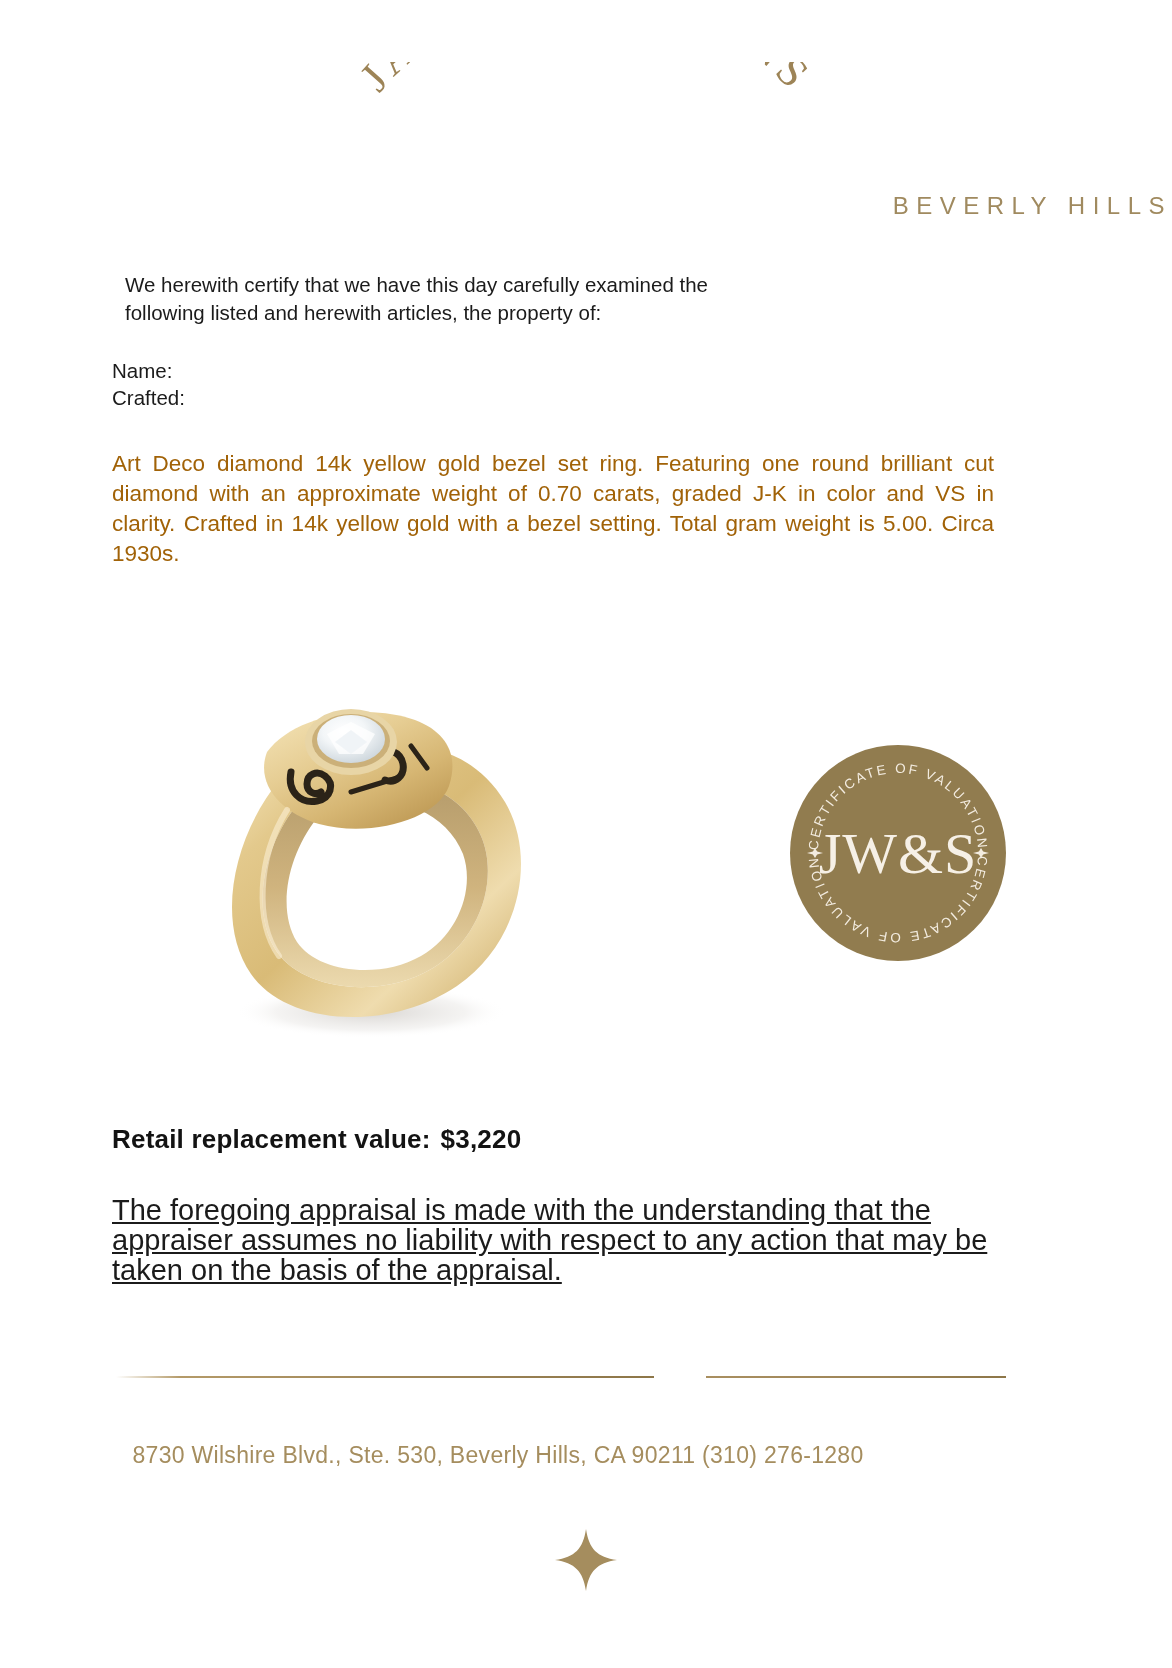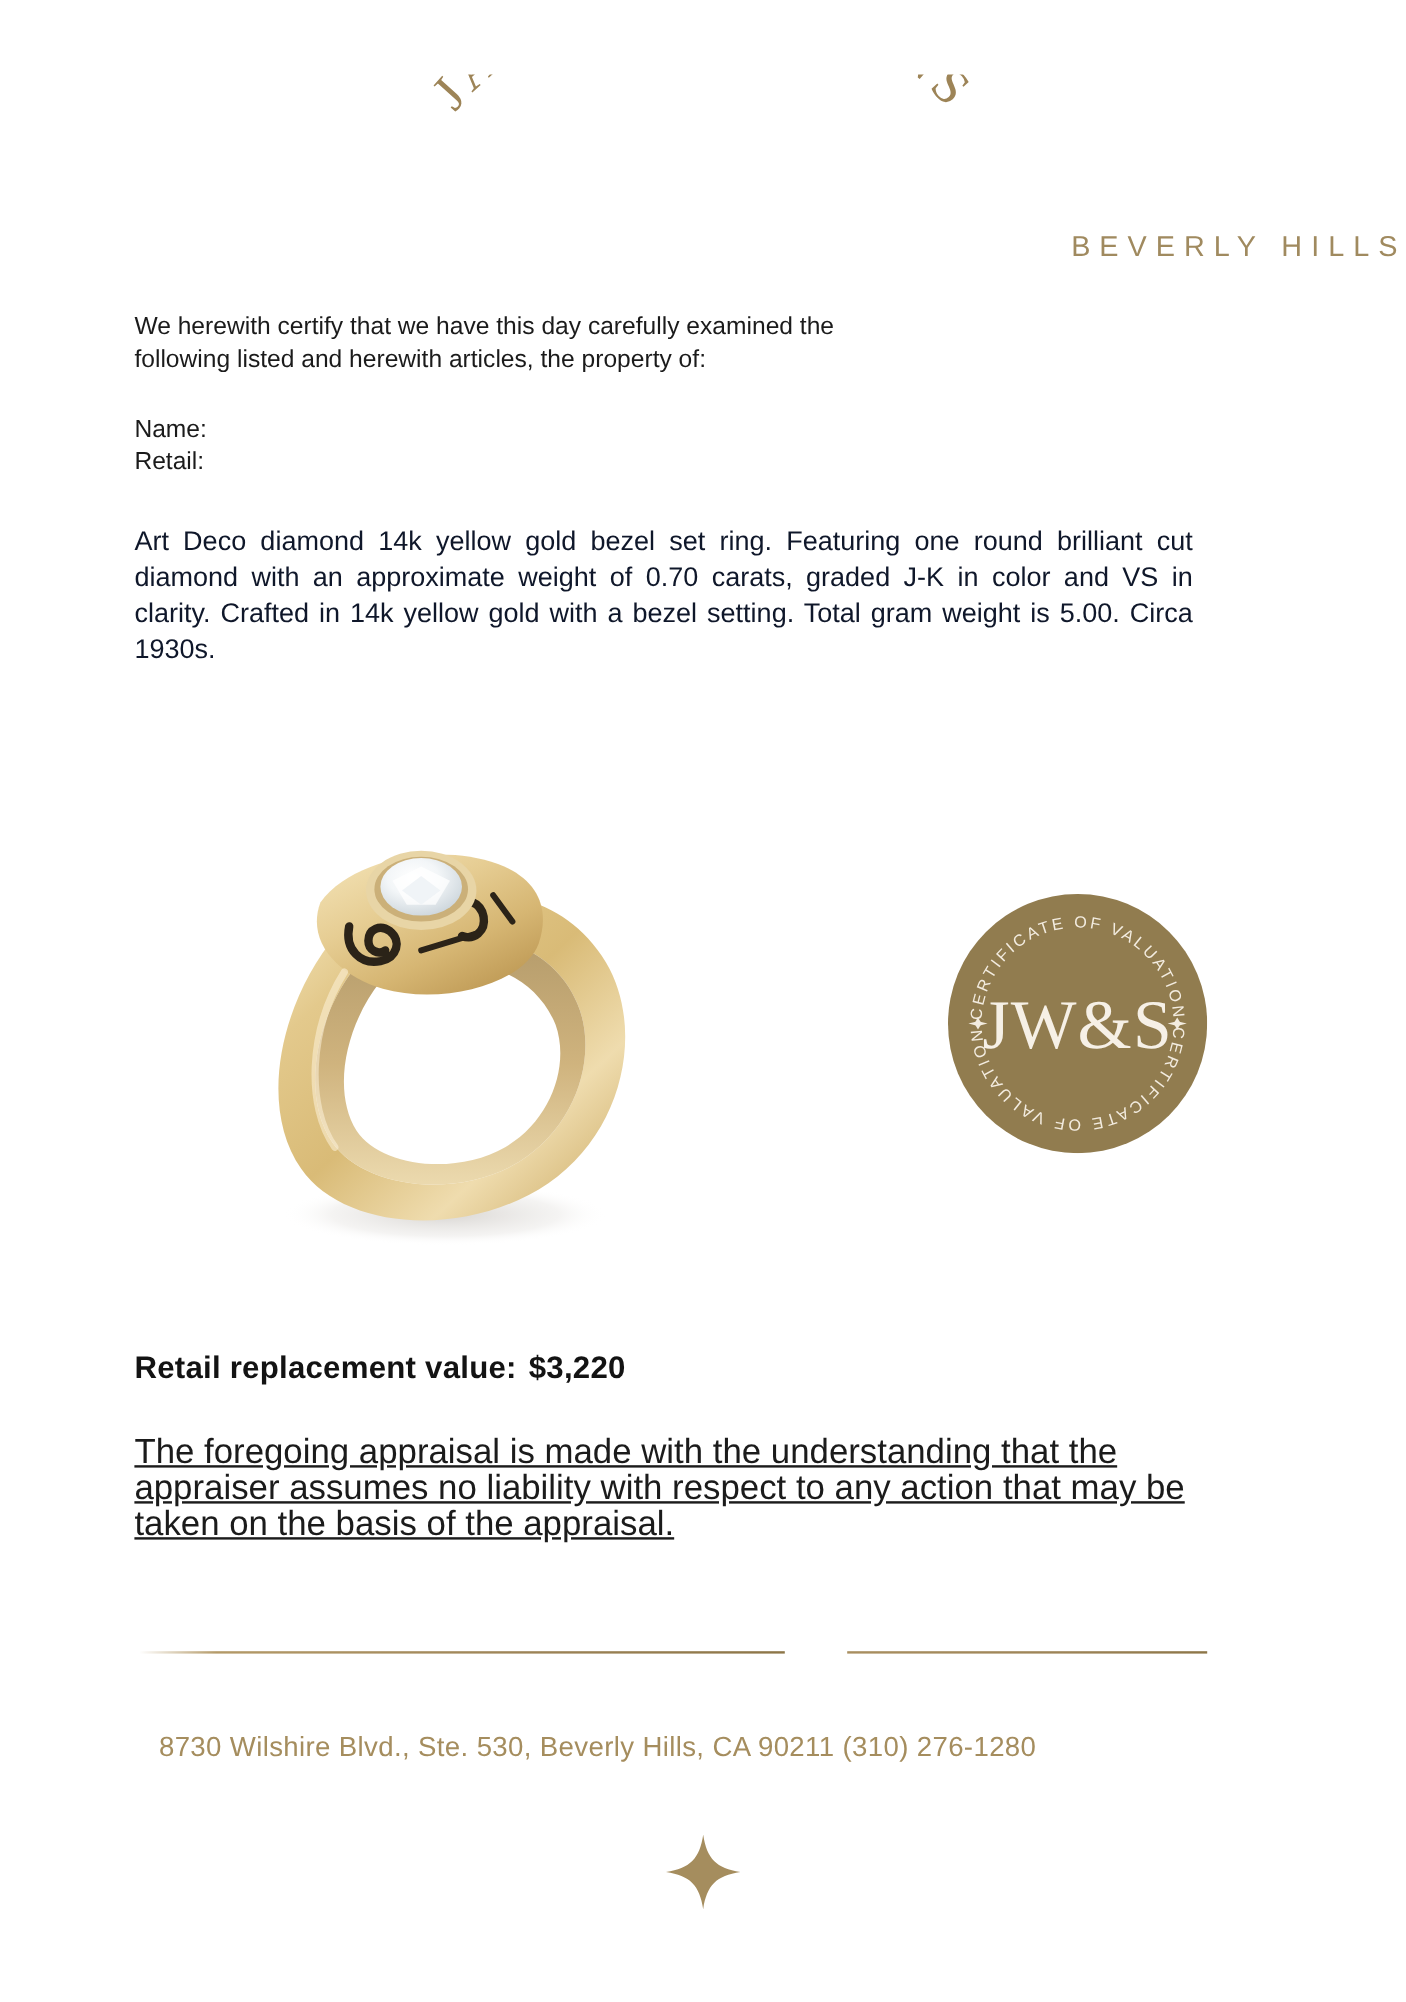--- a/index.html
+++ b/index.html
@@ -55,35 +55,35 @@
   .page-body {
     position: absolute;
     left: 112px;
     top: 258px;
     width: 894px;
   }
   .intro {
     font-size: 20.5px;
     line-height: 28px;
     color: #1b1b1b;
-    margin: 0;
+    margin: 13px;
   }
   .fields {
     margin: 30px 0 0 0;
     font-size: 20.5px;
     line-height: 27px;
   }
   .fields div { white-space: pre; }
   .description {
     margin: 38px 12px 0 0;
     font-size: 22.5px;
     line-height: 30px;
     text-align: justify;
     text-justify: inter-word;
-    color: #0f172a;
+    color: #a16207;
   }
 
   
   .ring-photo {
     position: absolute;
     left: 175px;
     top: 660px;
     width: 420px;
     height: 400px;
   }
@@ -190,21 +190,21 @@
 </div>
 
 <div class="page-body">
   <p class="intro">
     <span>We herewith certify that we have this day carefully examined the</span><br>
     <span>following listed and herewith articles, the property of:</span>
   </p>
 
   <div class="fields">
     <div>Name:</div>
-    <div>Retail:</div>
+    <div>Crafted:</div>
   </div>
 
   <p class="description">Art Deco diamond 14k yellow gold bezel set ring. Featuring one round brilliant cut diamond with an approximate weight of 0.70 carats, graded J-K in color and VS in clarity. Crafted in 14k yellow gold with a bezel setting. Total gram weight is 5.00. Circa 1930s.</p>
 </div>
 
 <div class="ring-photo">
   <svg viewBox="0 0 420 400" xmlns="http://www.w3.org/2000/svg">
     <defs>
       <radialGradient id="shadowGrad" cx="50%" cy="50%" r="50%">
         <stop offset="0%" stop-color="#b9b4ae" stop-opacity="0.55"></stop>

